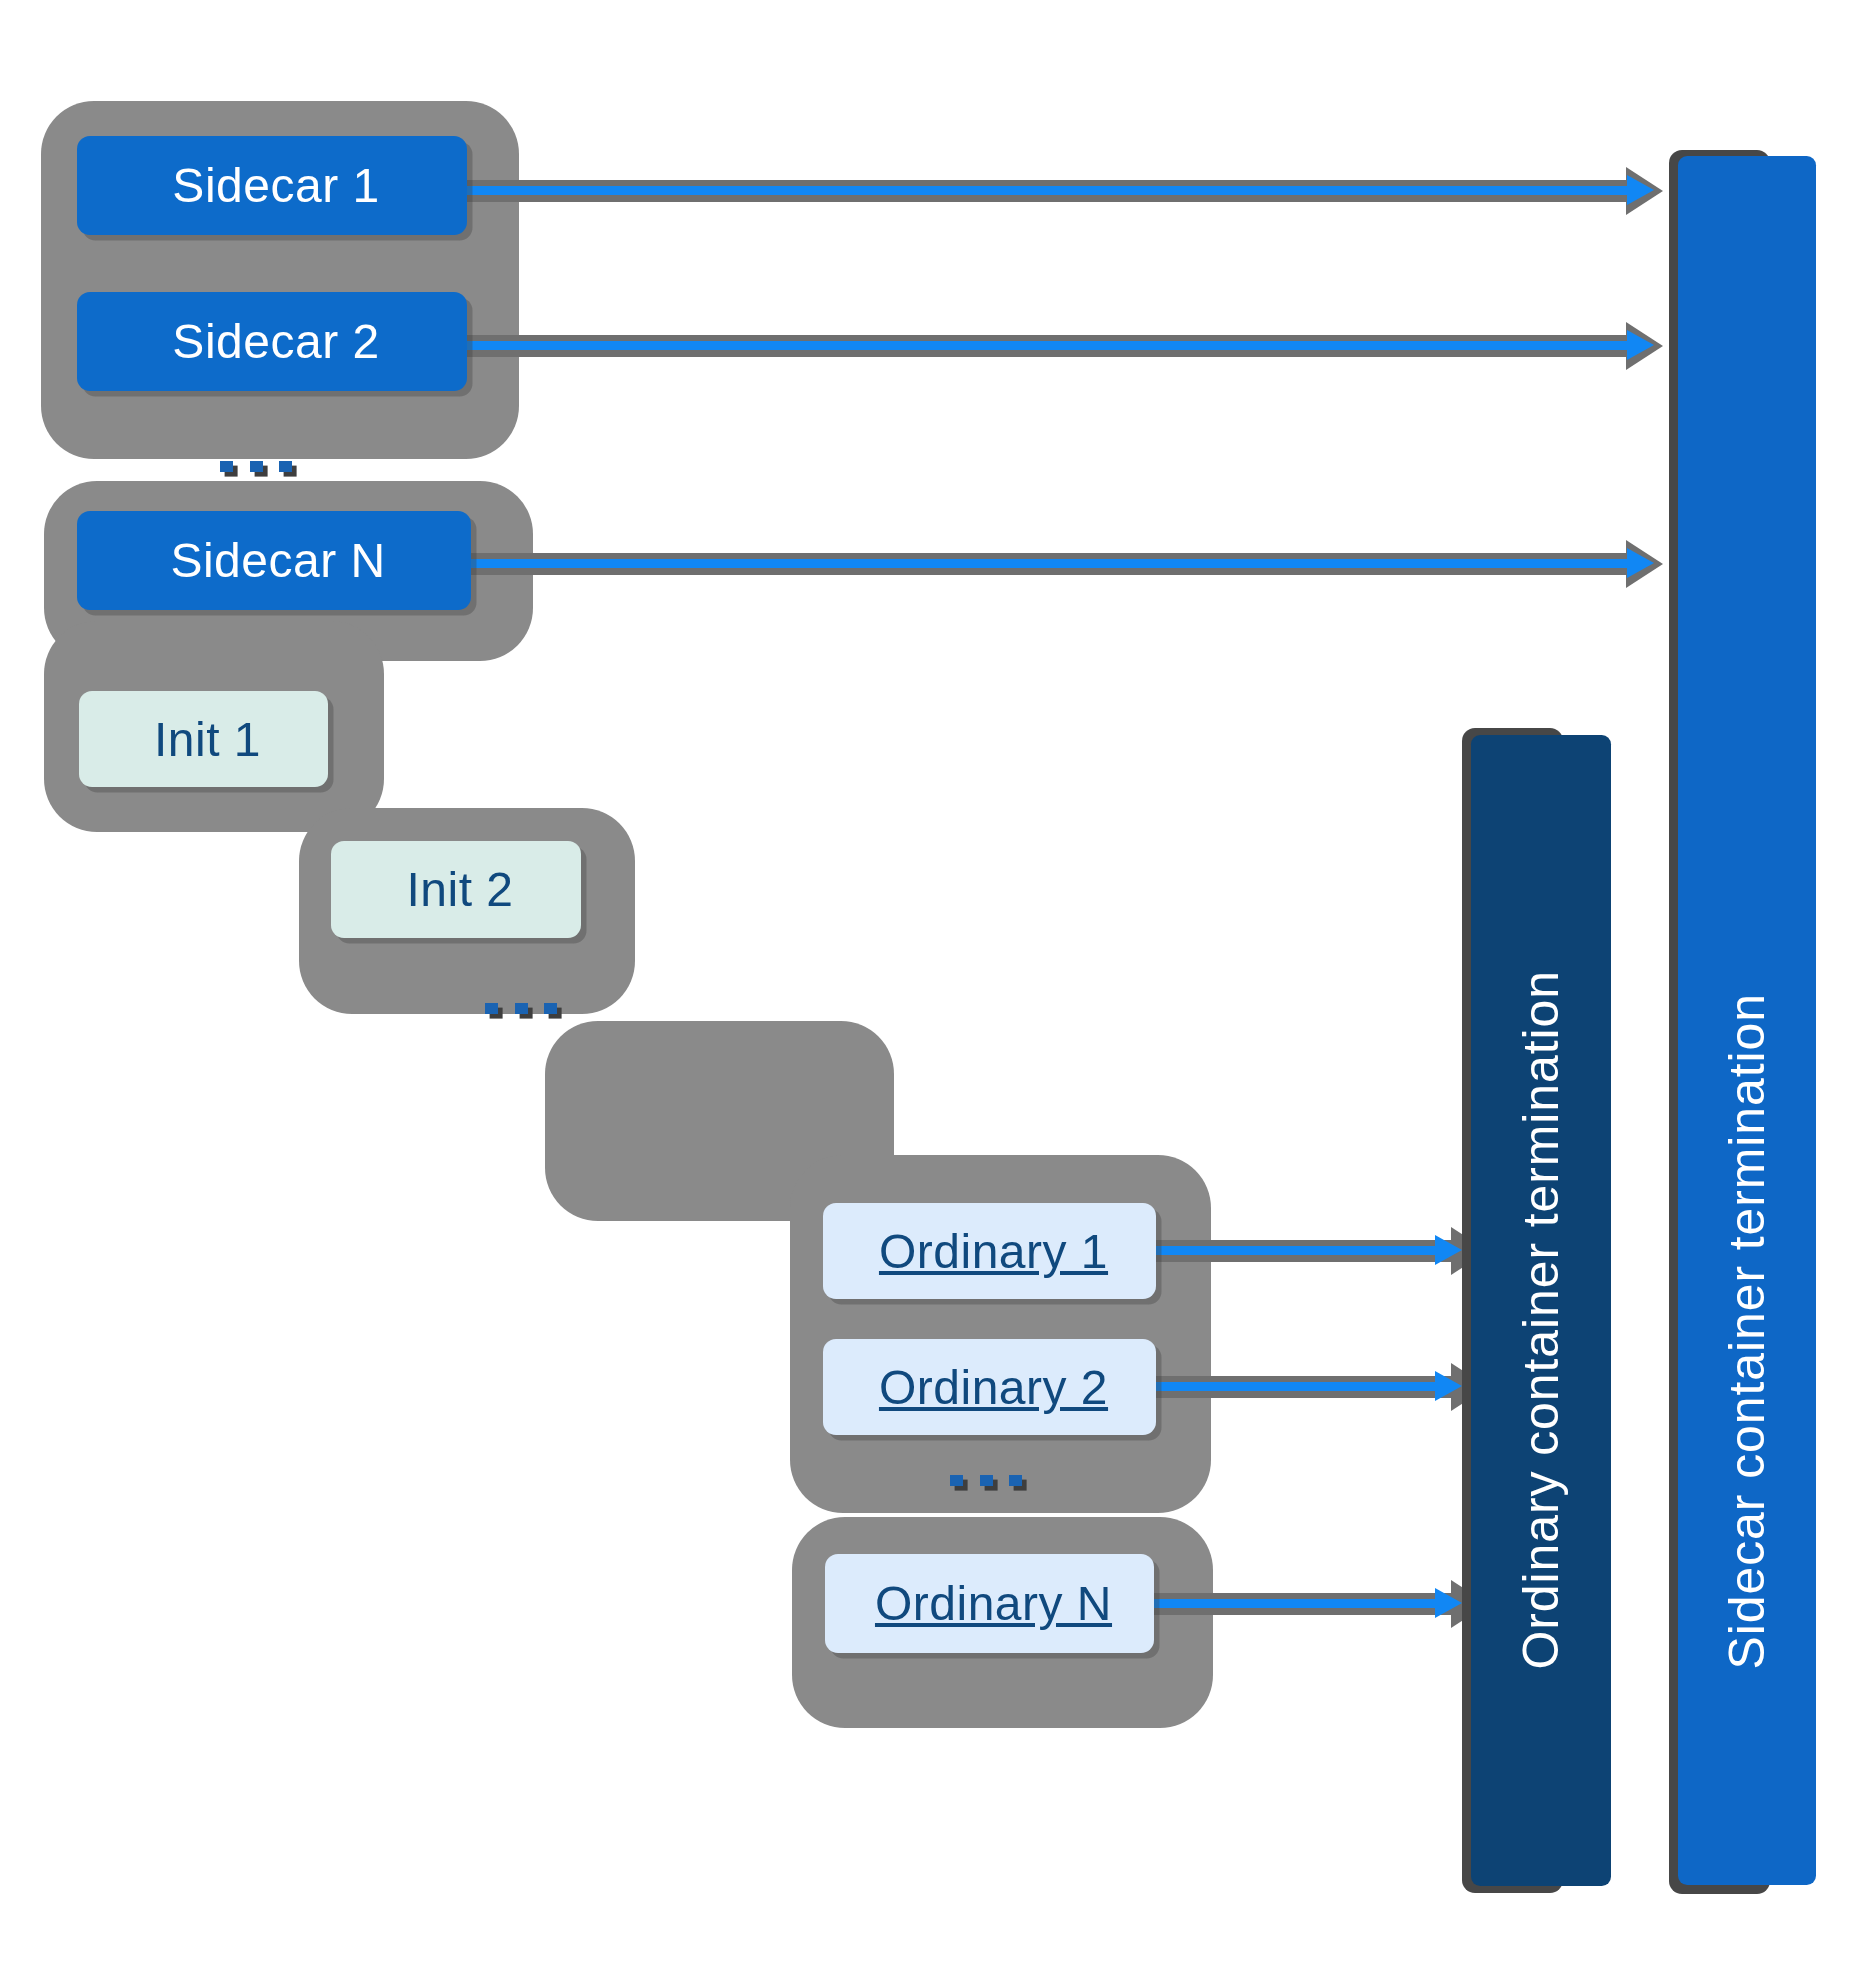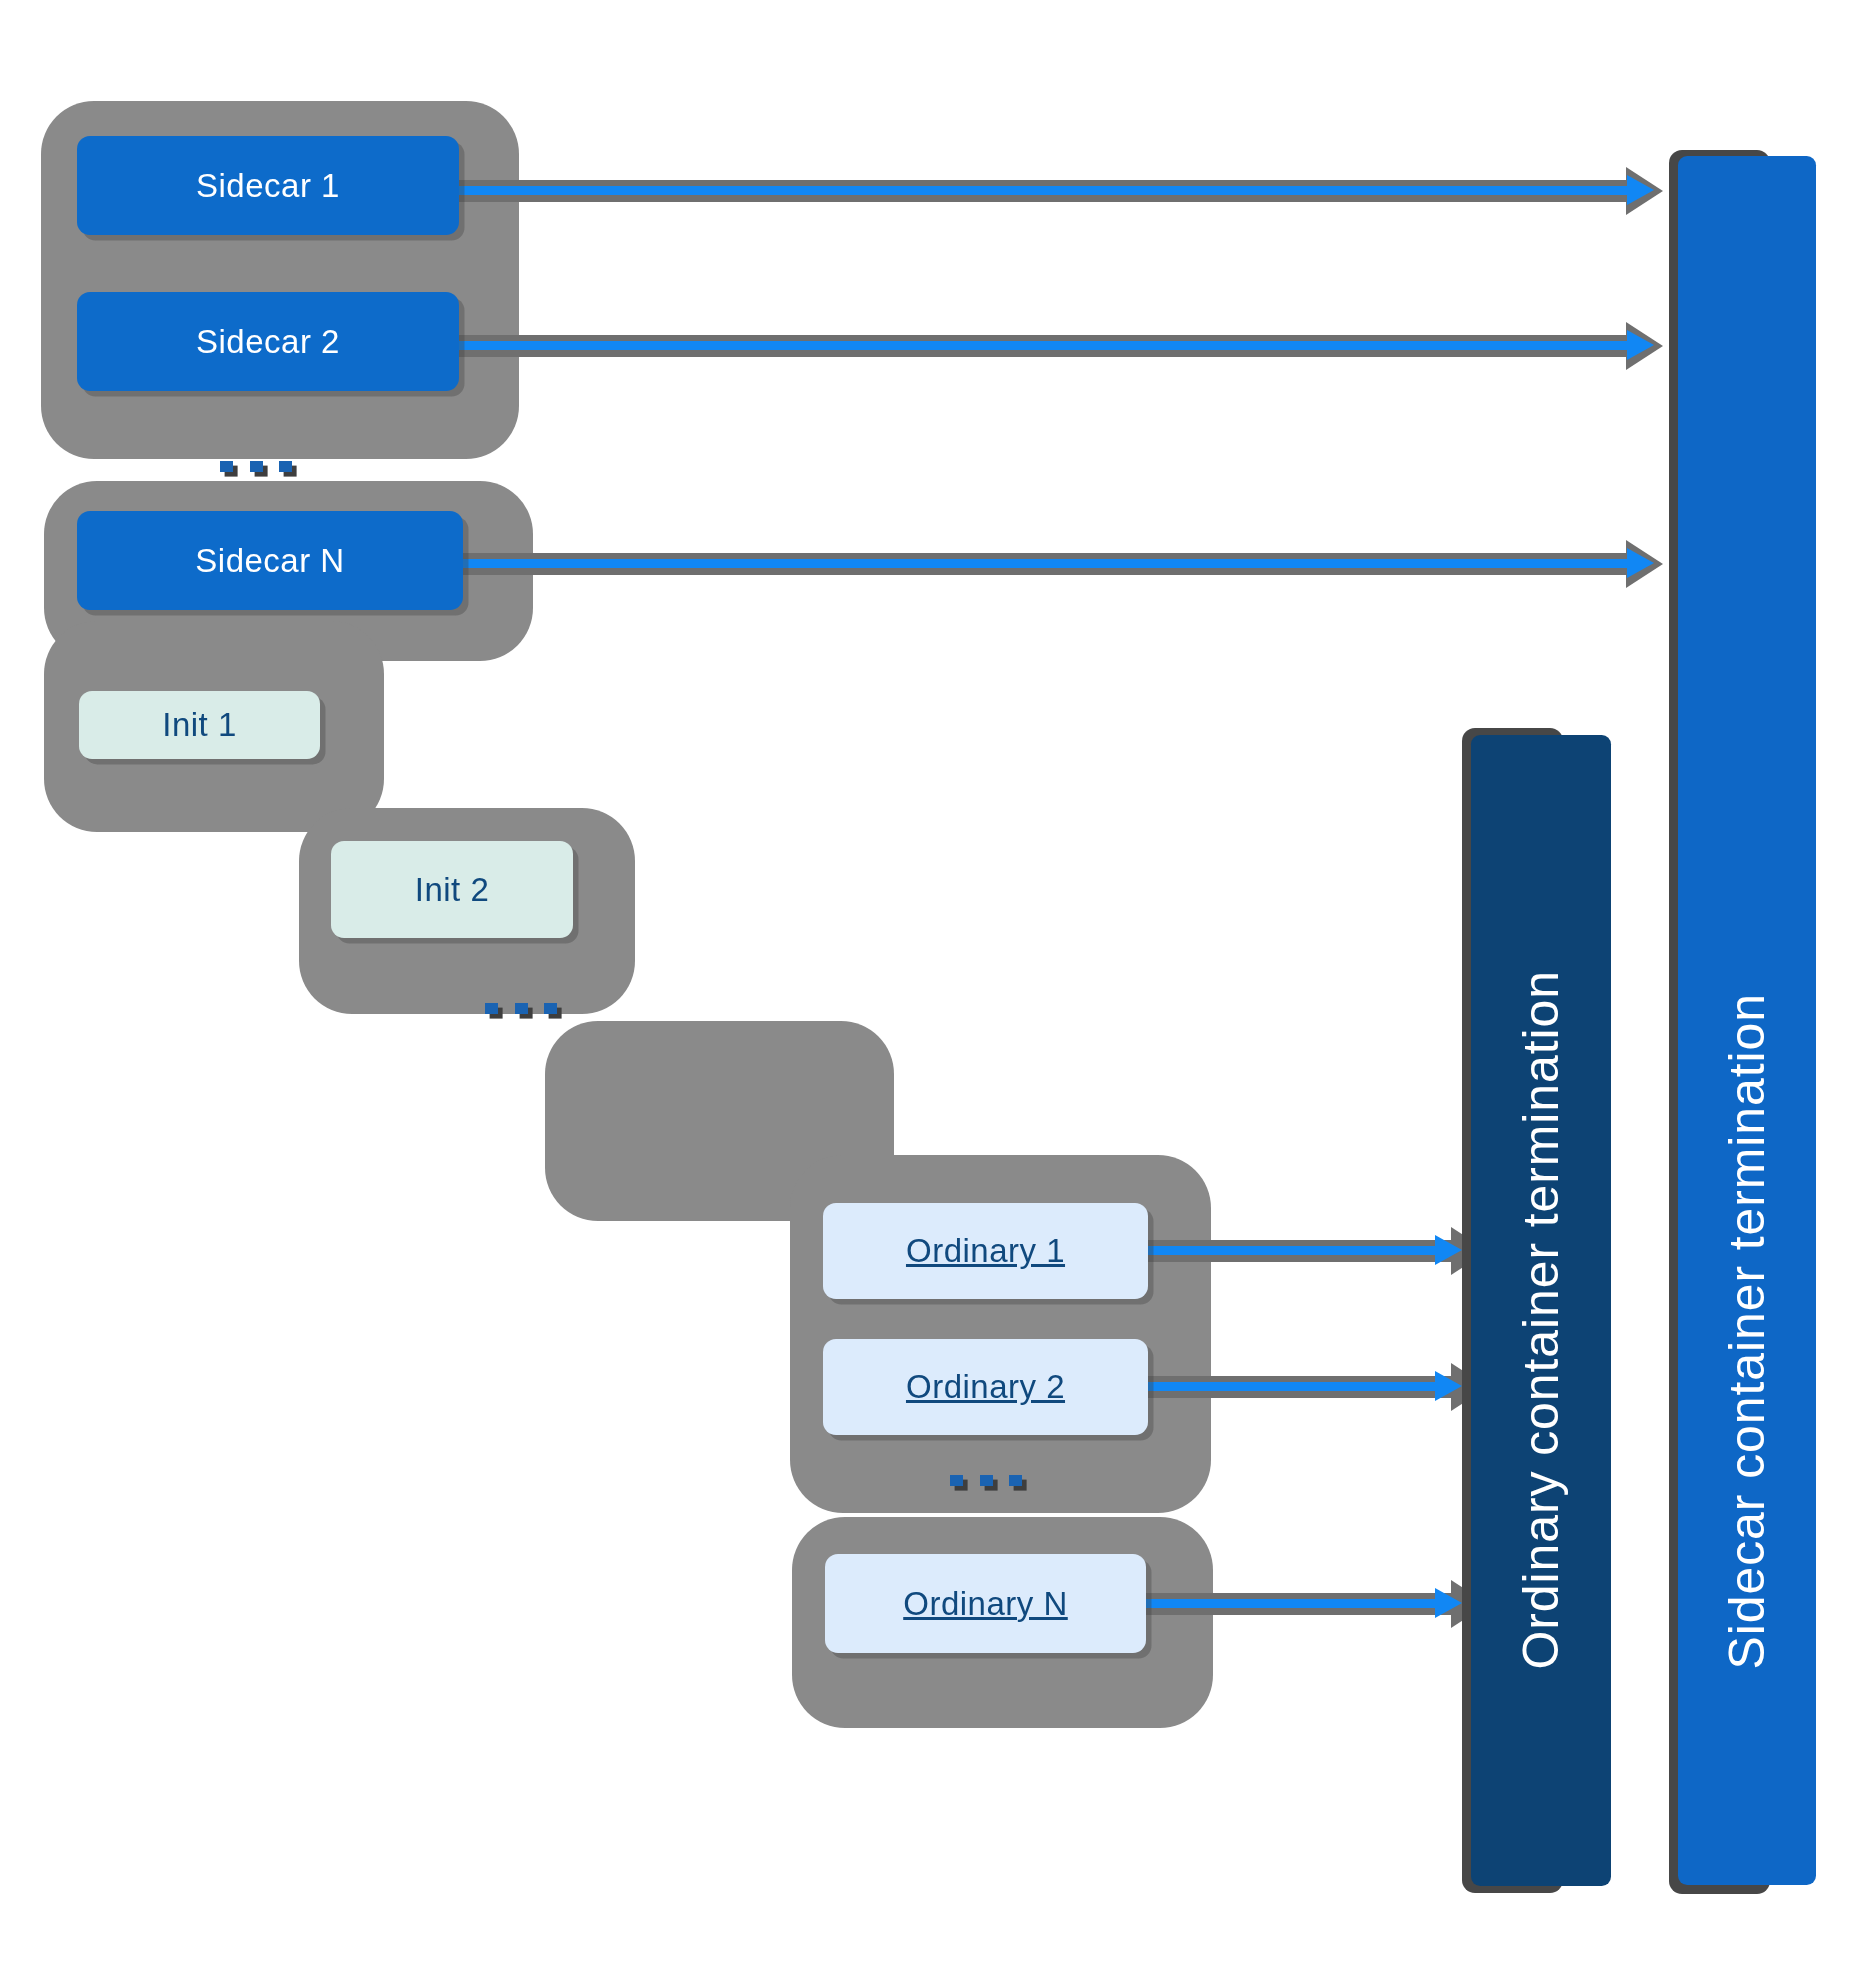--- a/index.html
+++ b/index.html
@@ -15,24 +15,25 @@
     position:absolute;
     background:#8a8a8a;
     border-radius:53px;
     z-index:1;
   }
   
   .cbox{
     position:absolute;
     display:flex;align-items:center;justify-content:center;
     border-radius:13px;
-    font-size:33px;
+    font-size:48px;
     letter-spacing:0.5px;
     z-index:3;
     box-shadow:5.5px 5.5px 0 rgba(62,62,62,0.35);
+    padding-left:8px;
   }
   .cbox.sidecar{background:#0d6bca;color:#ffffff;}
   .cbox.init{background:#d9ece8;color:#10497e;}
   .cbox.ordinary{background:#dcebfc;color:#10497e;text-decoration:underline;}
   
   .dots{position:absolute;display:flex;gap:16.5px;z-index:4;}
   .dots .dot{
     width:13px;height:11px;background:#1a63b2;
     box-shadow:4.6px 4.6px 0 #3e3e3e;
   }
@@ -136,21 +137,21 @@
   </div>
   <div class="dots" style="left:220px;top:461px;">
     <span class="dot"></span>
     <span class="dot"></span>
     <span class="dot"></span>
   </div>
   <div class="cbox sidecar" style="left:77px;top:511px;width:386px;height:99px;">
     <span>Sidecar N</span>
   </div>
 
-  <div class="cbox init" style="left:79px;top:691px;width:241px;height:68px;">
+  <div class="cbox init" style="left:79px;top:691px;width:241px;height:96px;">
     <span>Init 1</span>
   </div>
   <div class="cbox init" style="left:331px;top:841px;width:242px;height:97px;">
     <span>Init 2</span>
   </div>
   <div class="dots" style="left:485px;top:1003px;">
     <span class="dot"></span>
     <span class="dot"></span>
     <span class="dot"></span>
   </div>

